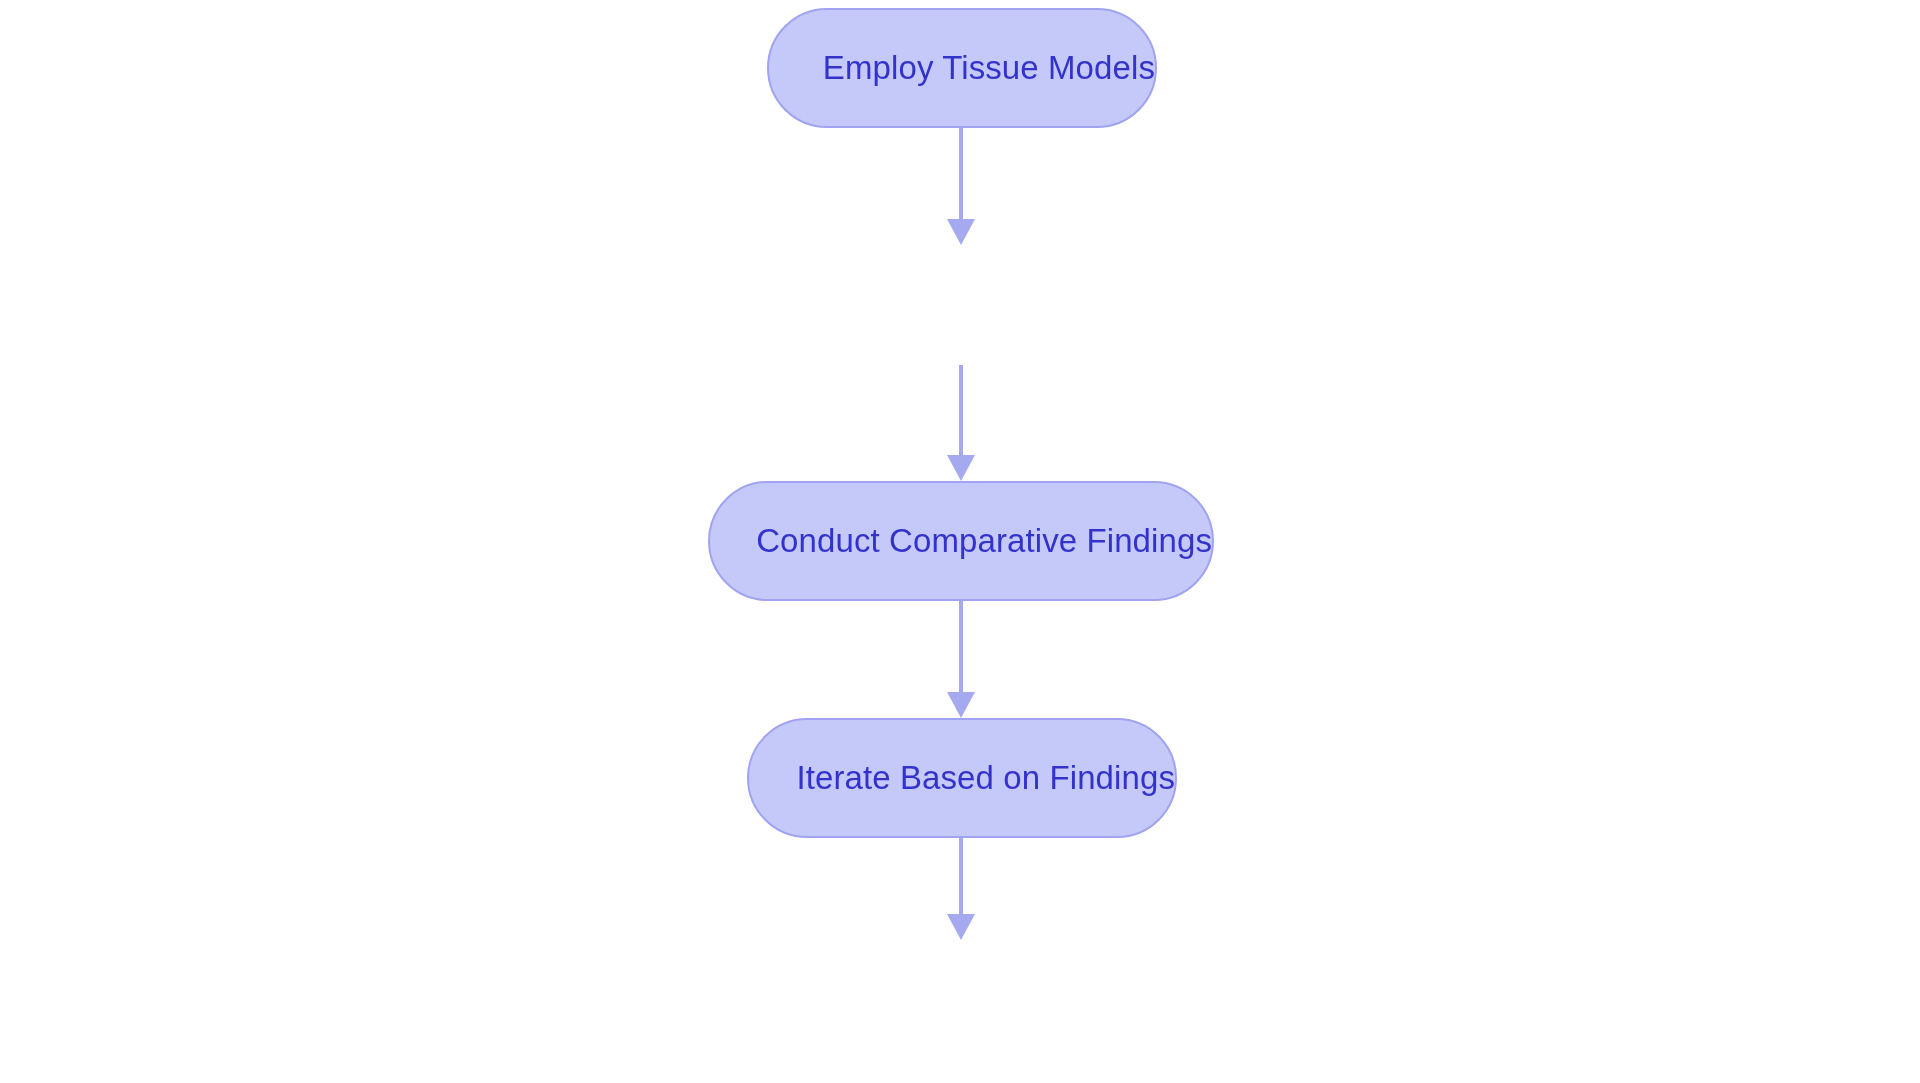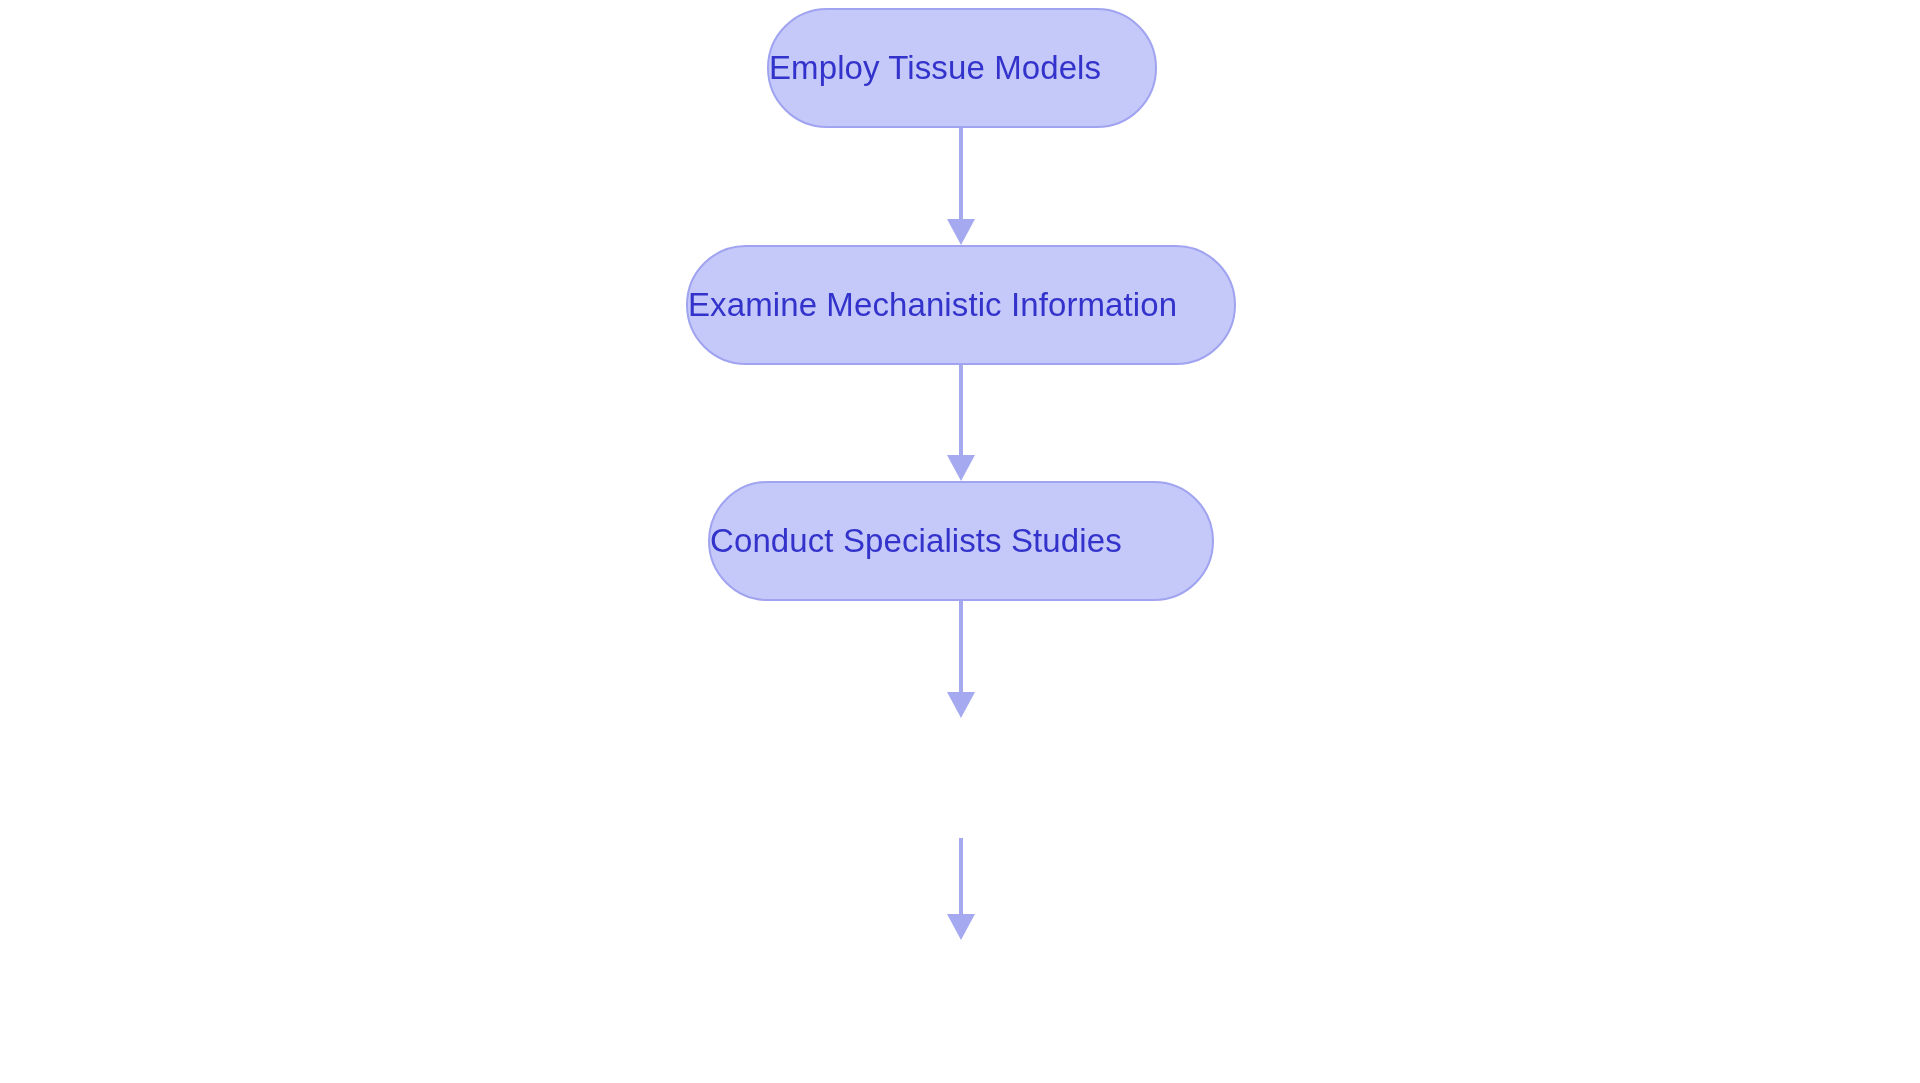--- a/index.html
+++ b/index.html
@@ -23,21 +23,21 @@
 
   .node {
     position: absolute;
     box-sizing: border-box;
     height: 120px;
     background: #c5c9f9;
     border: 2px solid #9fa3f0;
     border-radius: 60px;
     display: flex;
     align-items: center;
-    justify-content: flex-start;
+    justify-content: flex-end;
     color: #3333cc;
     font-size: 33px;
     font-family: "Liberation Sans", sans-serif;
     font-weight: 400;
     letter-spacing: 0.1px;
     white-space: nowrap;
   }
 
   .node-label {
     pointer-events: none;
@@ -96,23 +96,23 @@
     <g>
       <line class="edge-line" x1="961" y1="838" x2="961" y2="923"></line>
       <polygon class="edge-head" points="961,940 947,914 975,914"></polygon>
     </g>
   </svg>
 
   <div class="node" id="node-0">
     <span class="node-label">Employ Tissue Models</span>
   </div>
 
-  <div class="node" id="node-1">
-    <span class="node-label">Examine Mechanistic Information</span>
+
+  <div class="node" id="node-2">
+    <span class="node-label">Conduct Comparative Findings</span>
   </div>
 
-  <div class="node" id="node-2">
-    <span class="node-label">Conduct Specialists Studies</span>
+  <div class="node" id="node-3">
+    <span class="node-label">Iterate Based on Findings</span>
   </div>
-
 
 
 </div>
 
 </body></html>

